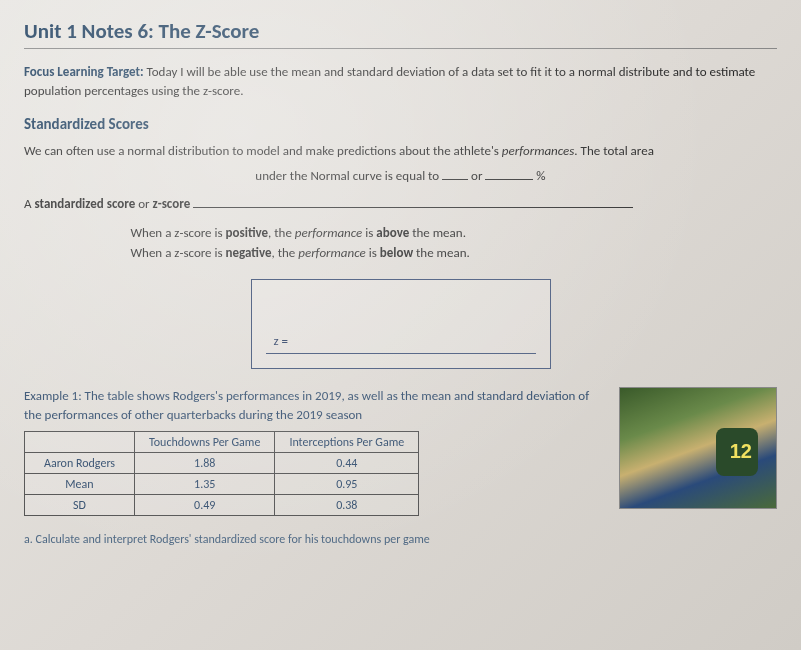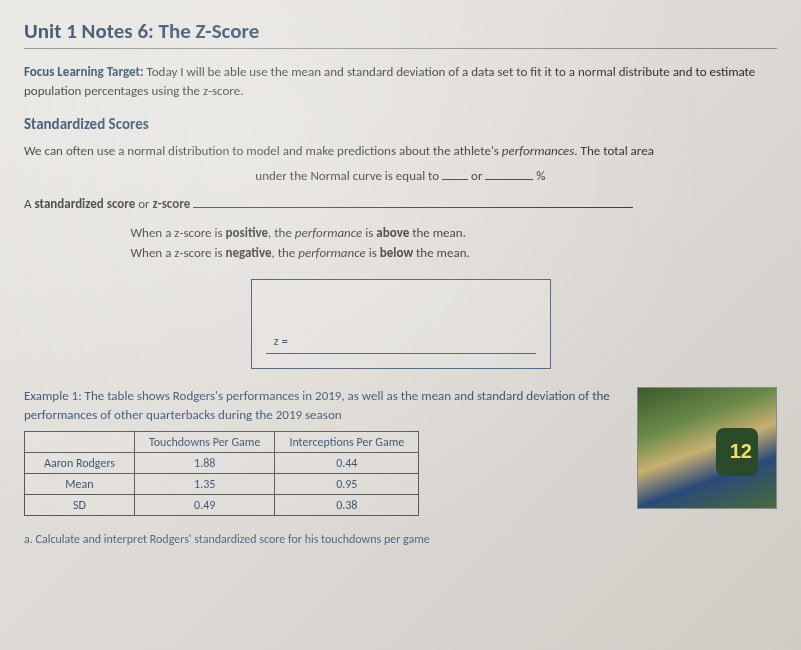--- a/index.html
+++ b/index.html
@@ -109,21 +109,21 @@
       align-items: flex-start;
       margin-bottom: 6px;
     }
     .example-text {
       font-size: 13px;
       line-height: 1.45;
       flex: 1;
       color: #355070;
     }
     .photo {
-      width: 140px;
+      width: 158px;
       height: 122px;
       background: linear-gradient(160deg, #3a5a2a 0%, #6a8a4a 30%, #c8b070 50%, #2a4a7a 70%, #4a6a3a 100%);
       border: 1px solid #888;
       position: relative;
       overflow: hidden;
       flex-shrink: 0;
     }
     .photo::after {
       content: "";
       position: absolute;

